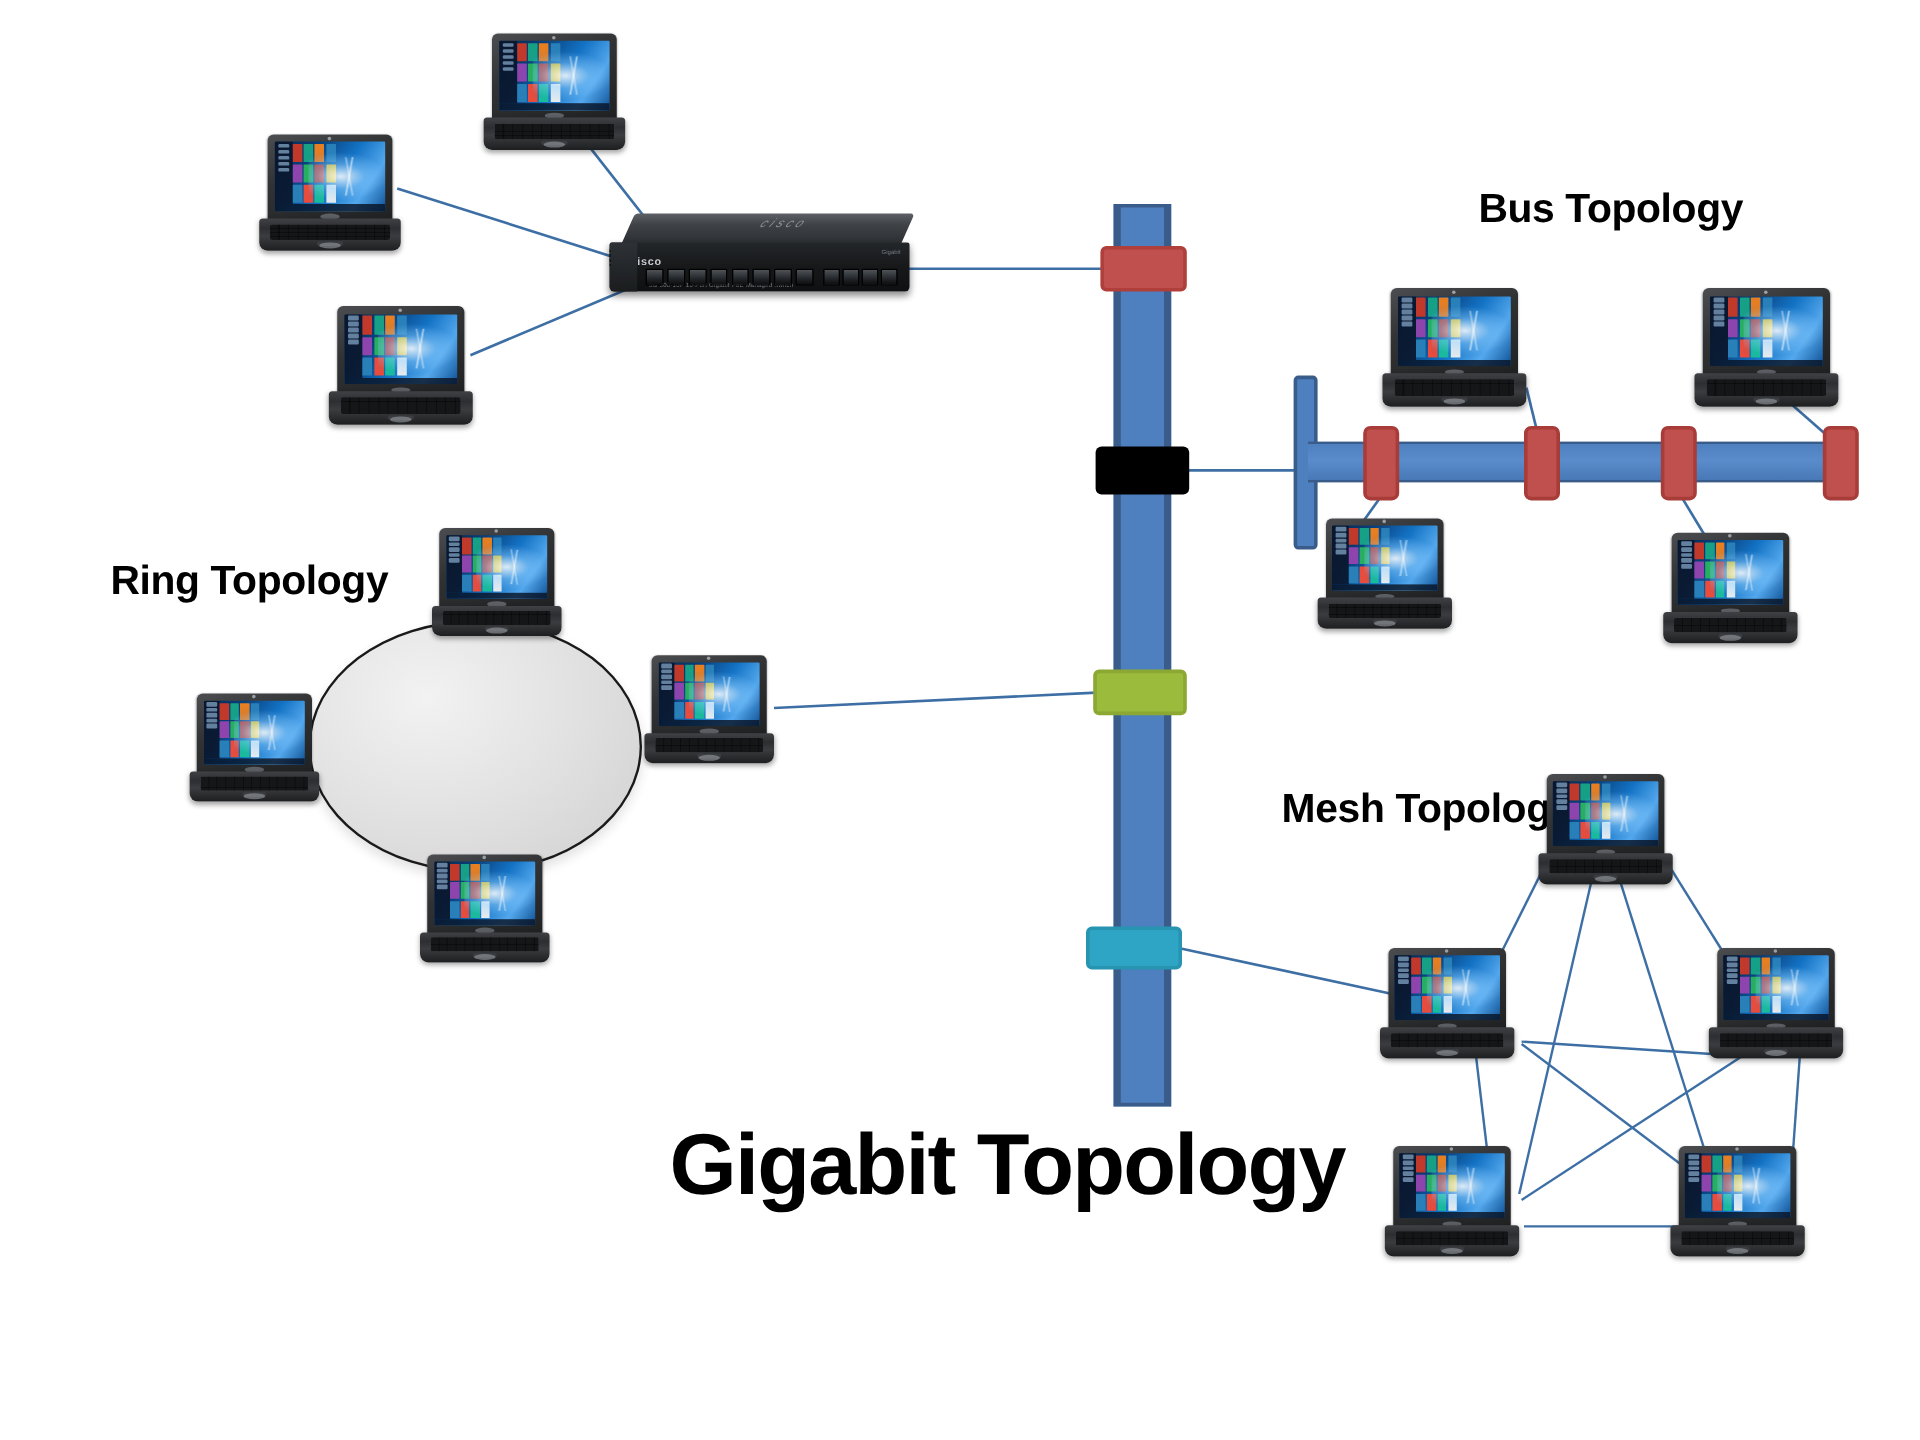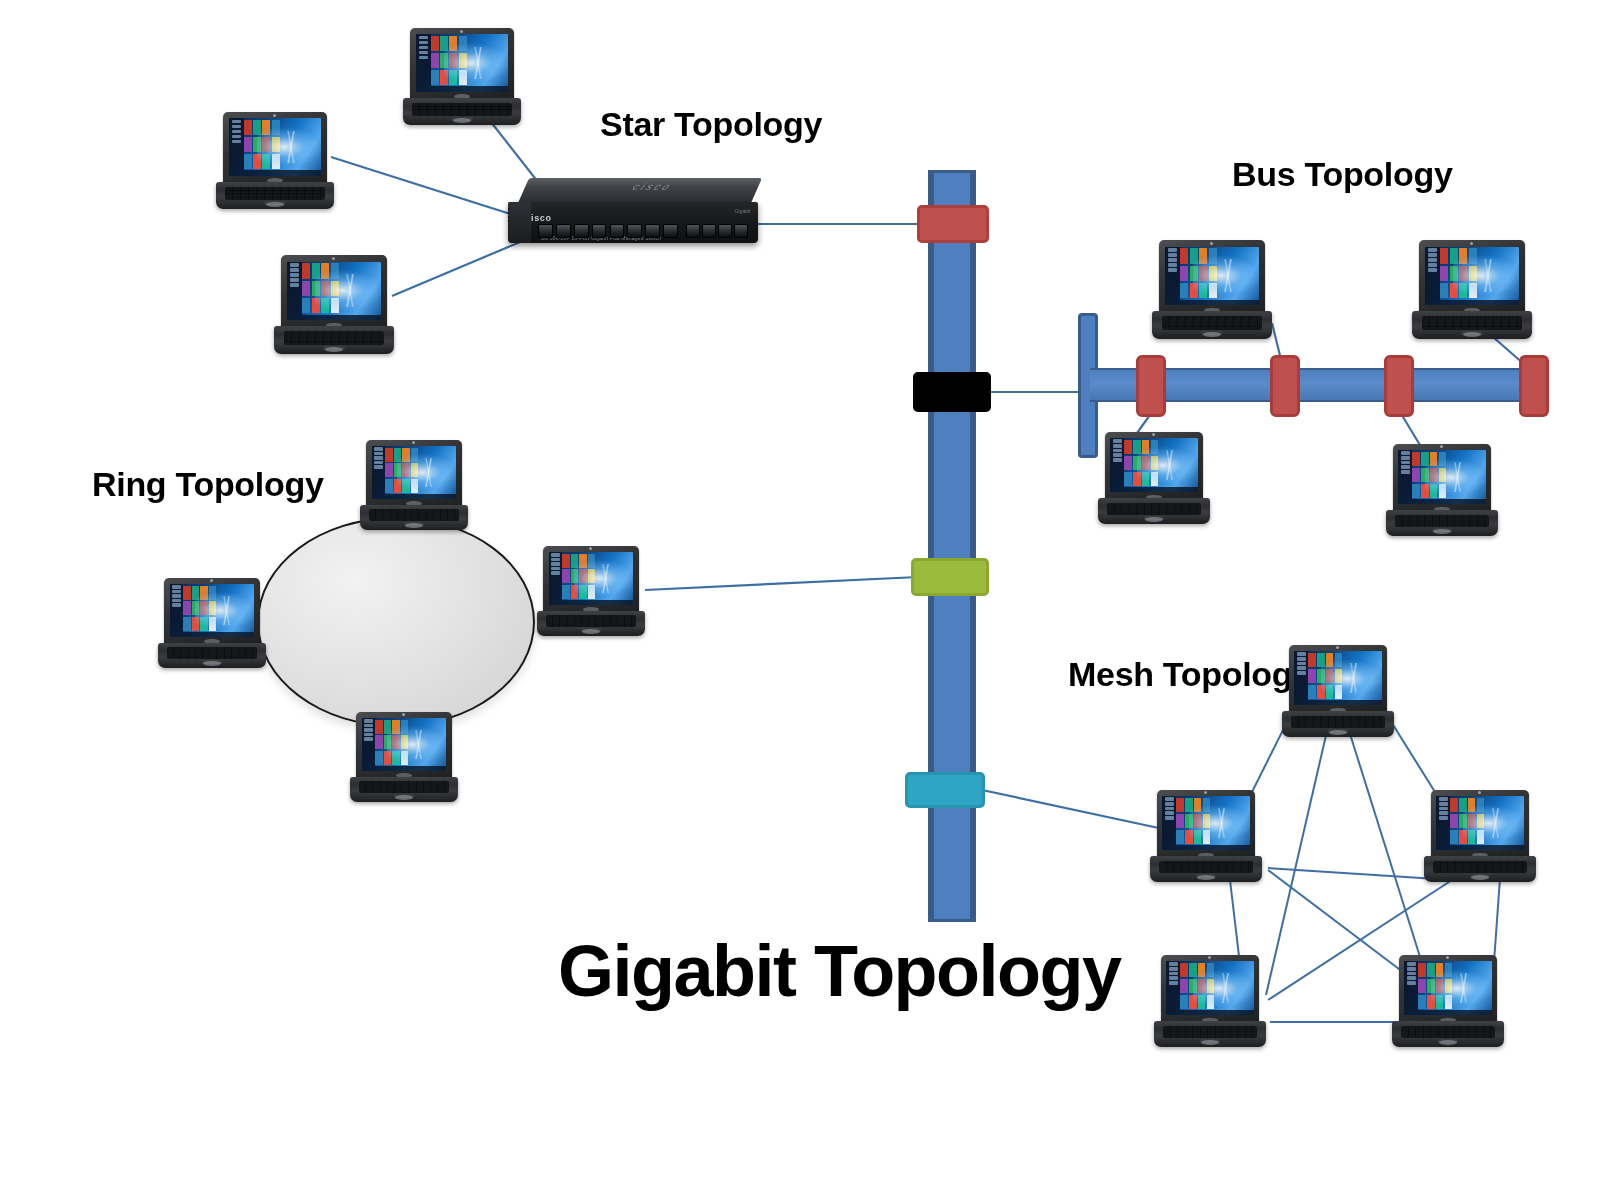--- a/index.html
+++ b/index.html
@@ -196,21 +196,20 @@
     <line class="thin" x1="1270" y1="1022" x2="1410" y2="1022"></line>
   </svg>
 
   <div class="backbone" style="left:928px; top:170px; width:48px; height:752px;"></div>
 
   <div class="bb-block bb-red" style="left:917px; top:205px; width:72px; height:38px;"></div>
   <div class="bb-block bb-black" style="left:913px; top:372px; width:78px; height:40px;"></div>
   <div class="bb-block bb-green" style="left:911px; top:558px; width:78px; height:38px;"></div>
   <div class="bb-block bb-cyan" style="left:905px; top:772px; width:80px; height:36px;"></div>
 
-  <div class="label sec-label" style="left:600px; top:105px;">Star Topology</div>
   <div class="label sec-label" style="left:1232px; top:155px;">Bus Topology</div>
   <div class="label sec-label" style="left:92px; top:465px;">Ring Topology</div>
   <div class="label sec-label" style="left:1068px; top:655px;">Mesh Topology</div>
   <div class="label main-title" style="left:558px; top:930px;">Gigabit Topology</div>
 
   <div class="laptop" style="left:403px; top:28px; width:118px; height:97px;">
     <div class="lid">
       <div class="cam"></div>
       <div class="screen">
         <div class="sidebar-col">

